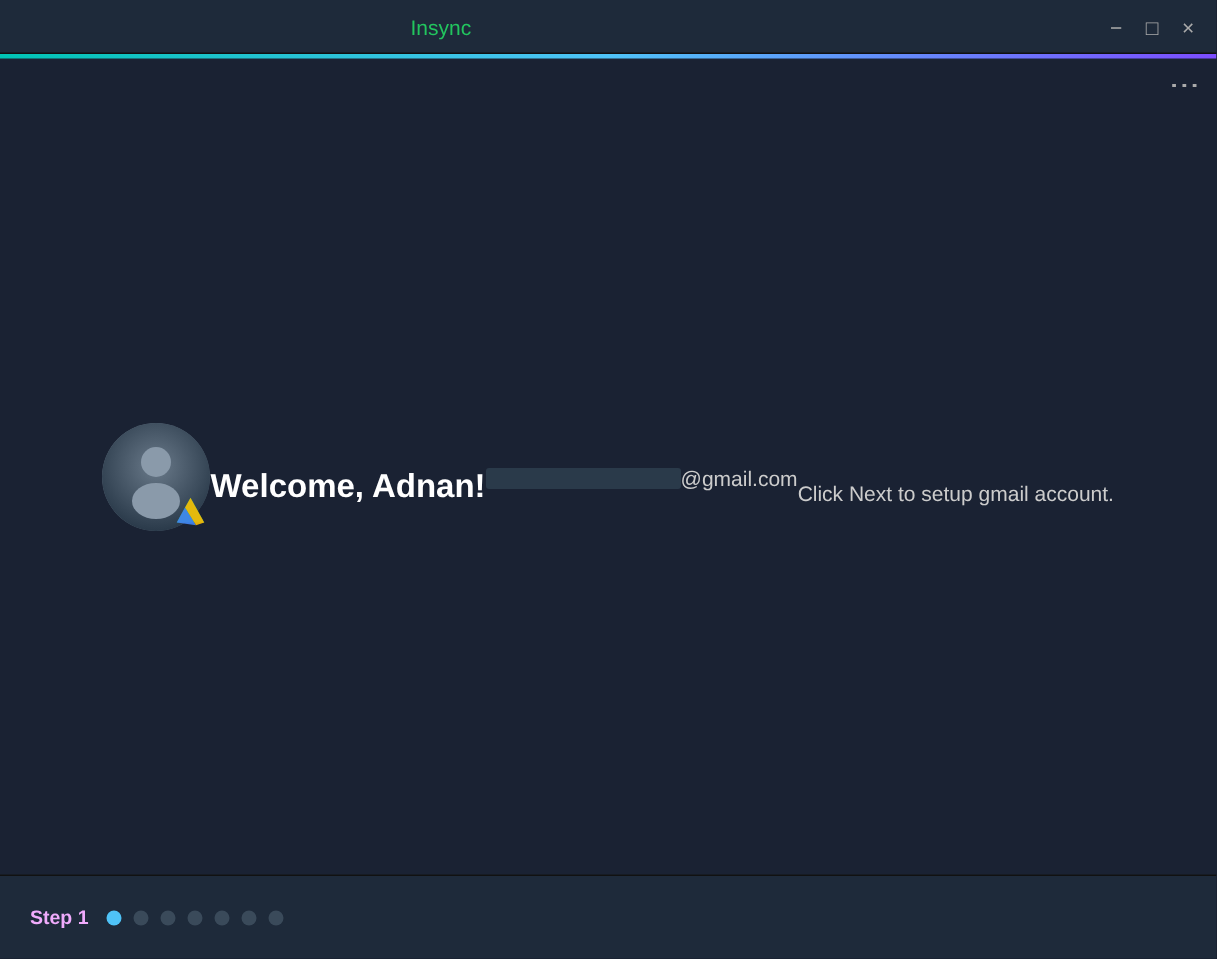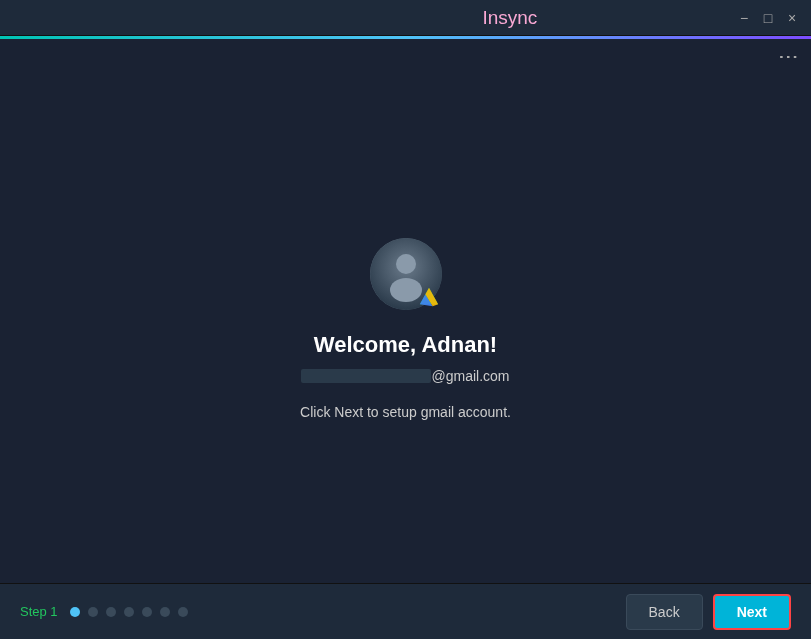--- a/index.html
+++ b/index.html
@@ -29,23 +29,23 @@
       border-bottom: 1px solid #111;
       flex-shrink: 0;
     }
 
     .title-bar-left {
       flex: 1;
     }
 
     .title-bar-center {
       flex: 1;
-      text-align: right;
-      color: #f9a8d4;
-      font-size: 19px;
+      text-align: left;
+      color: #22c55e;
+      font-size: 14px;
     }
 
     .title-bar-controls {
       flex: 1;
       display: flex;
       justify-content: flex-end;
       gap: 6px;
     }
 
     .title-btn {
@@ -85,21 +85,21 @@
       cursor: pointer;
       letter-spacing: 0;
       line-height: 1;
       writing-mode: vertical-rl;
     }
 
     
     .main-content {
       flex: 1;
       display: flex;
-      flex-direction: column;
+      flex-direction: row;
       align-items: center;
       justify-content: center;
       padding: 20px;
     }
 
     
     .avatar-container {
       position: relative;
       width: 72px;
       height: 72px;
@@ -190,23 +190,24 @@
       flex-shrink: 0;
     }
 
     .step-indicator {
       display: flex;
       align-items: center;
       gap: 8px;
     }
 
     .step-label {
-      color: #22c55e;
+      color: #f0abfc;
       font-size: 13px;
       margin-right: 4px;
+      font-weight: bold;
     }
 
     .step-dot {
       width: 10px;
       height: 10px;
       border-radius: 50%;
       background: #3a4a5a;
     }
 
     .step-dot.active {
@@ -303,17 +304,13 @@
   <div class="step-indicator">
     <span class="step-label">Step 1</span>
     <div class="step-dot active"></div>
     <div class="step-dot"></div>
     <div class="step-dot"></div>
     <div class="step-dot"></div>
     <div class="step-dot"></div>
     <div class="step-dot"></div>
     <div class="step-dot"></div>
   </div>
-  <div class="bottom-buttons">
-    <button class="btn-back">Back</button>
-    <button class="btn-next">Next</button>
-  </div>
 </div>
 
 </body></html>

